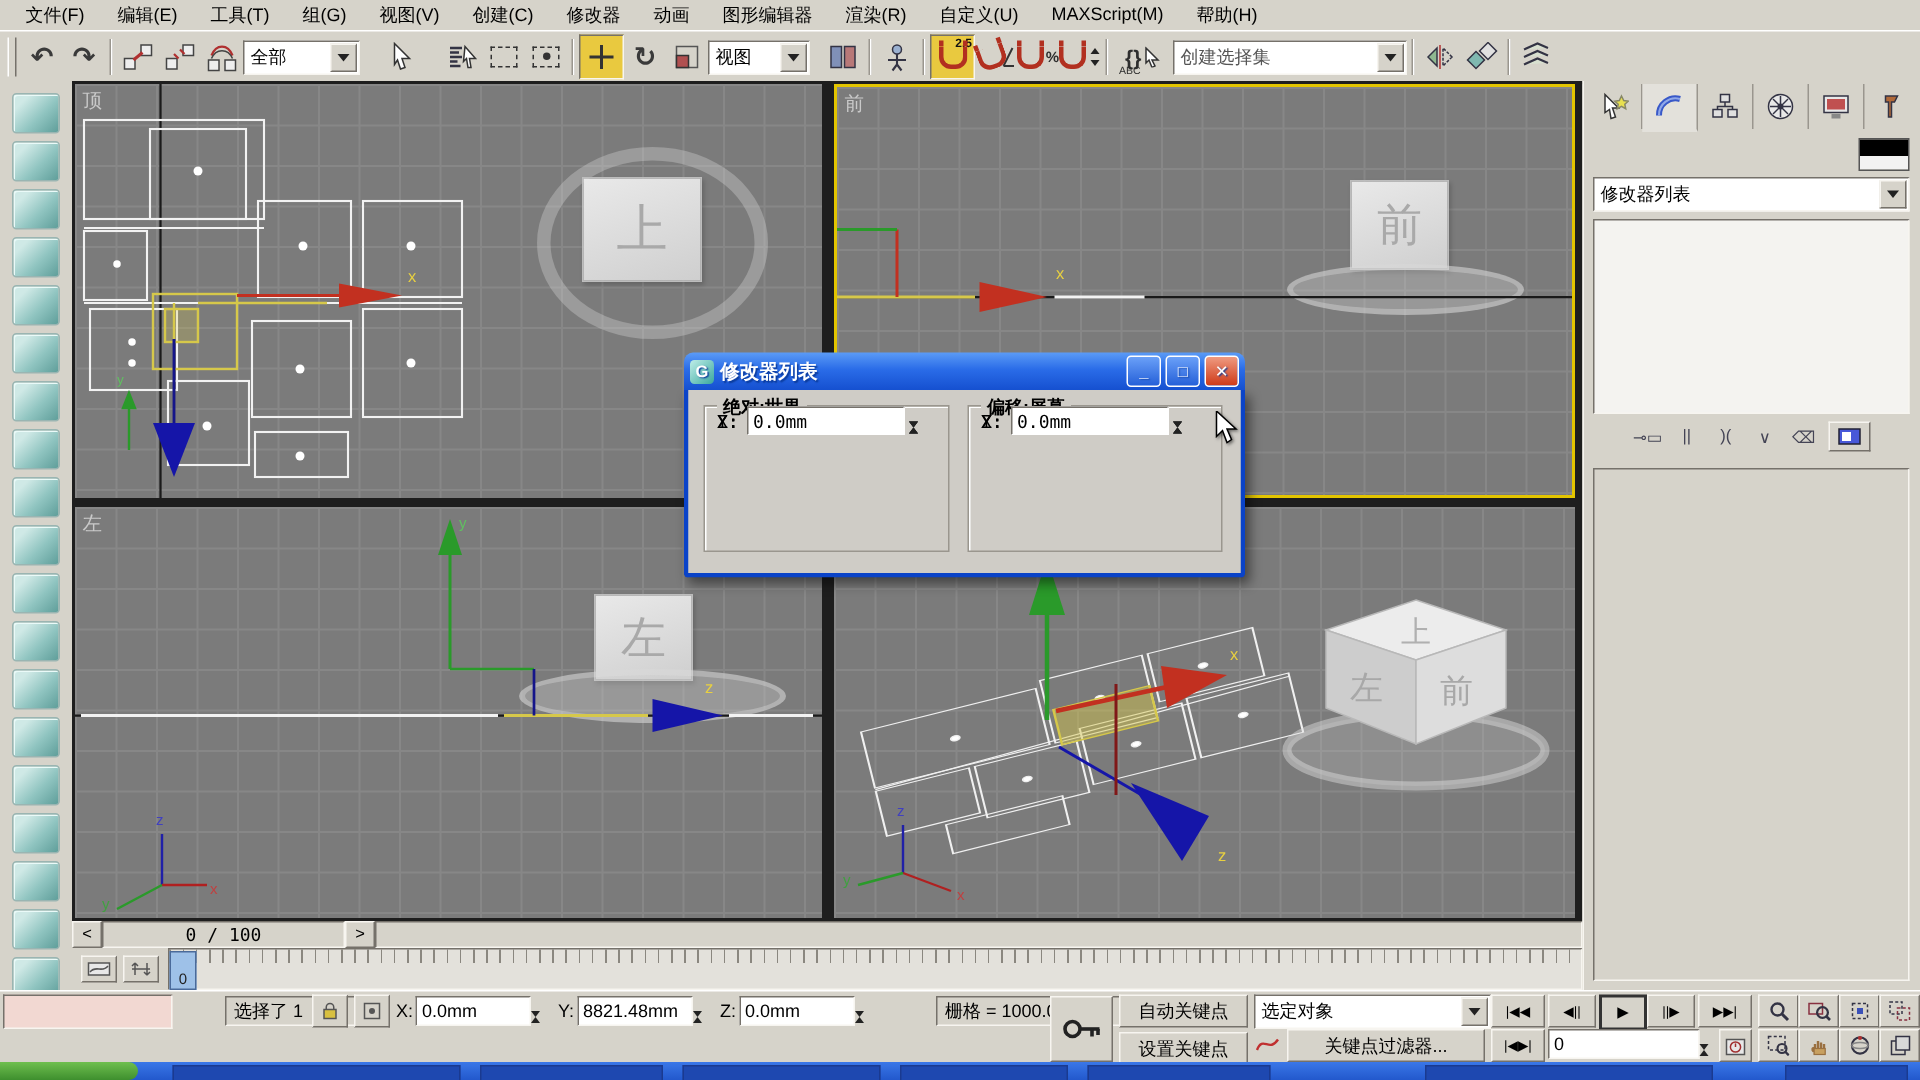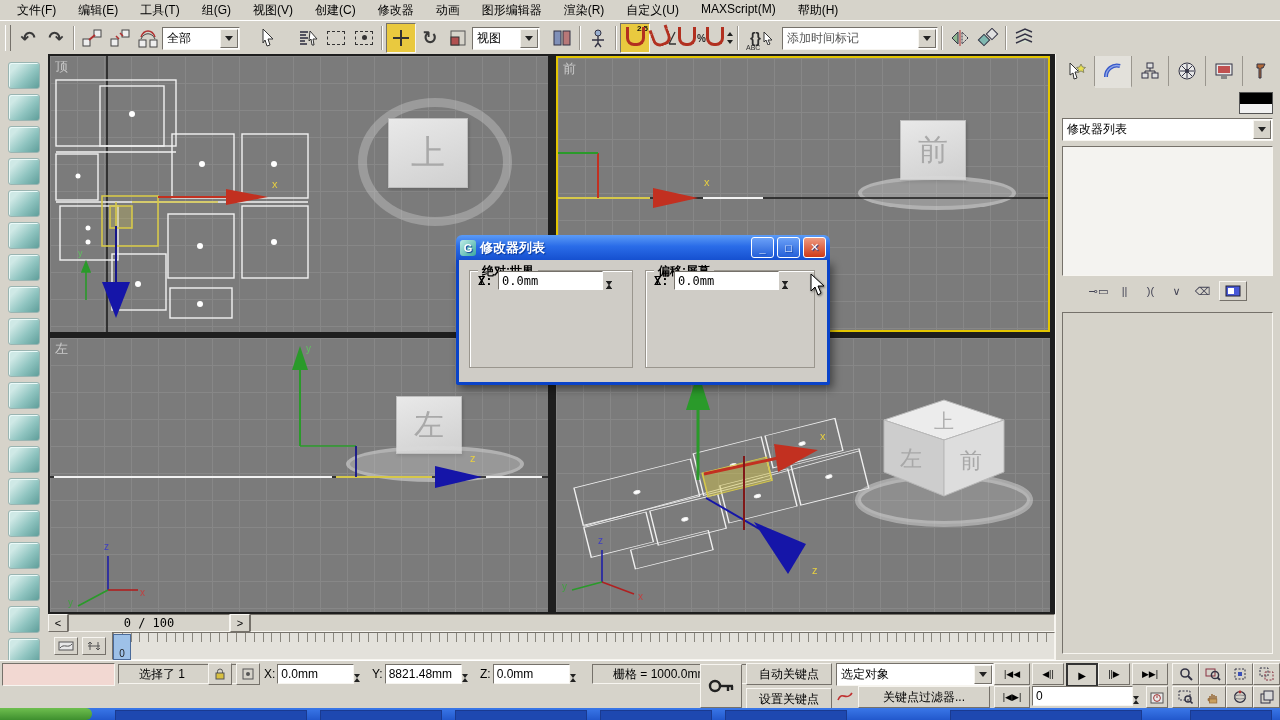--- a/index.html
+++ b/index.html
@@ -67,21 +67,21 @@
   #ruler{position:relative;flex:1;background:#e3e1db;border:1px solid;border-color:#75716a #f7f5f0 #f7f5f0 #75716a;
          background-image:repeating-linear-gradient(90deg,#8a877f 0 1px,transparent 1px 8.8px);
          background-size:100% 9px;background-repeat:repeat-x;}
   #ticks{position:absolute;left:2px;right:14px;top:10px;bottom:0;display:flex;justify-content:space-between;}
   #ticks span{font-size:12px;color:#111;transform:translateX(-2px);}
   #slider{position:absolute;left:0px;top:1px;width:16px;height:24px;background:#9ec1e8;border:1px solid #4a6a9a;
           display:flex;align-items:flex-end;justify-content:center;font-size:10px;color:#222;}
   
   #statusbar{left:0;top:660px;width:1280px;height:48px;background:#d6d3ca;border-top:1px solid #fff;}
   .srow{position:absolute;left:0;height:22px;display:flex;align-items:center;}
-  .slabel{display:flex;align-items:center;padding:0 20px;height:18px;font-size:12px;white-space:nowrap;}
+  .slabel{display:flex;align-items:center;padding:0 5px;height:18px;font-size:12px;white-space:nowrap;margin-left:32px;}
   .sbtn{display:flex;align-items:center;justify-content:center;height:20px;font-size:12px;white-space:nowrap;}
   .spin{width:14px;height:20px;display:flex;flex-direction:column;flex:none;}
   .tri-u{width:0;height:0;border-left:3px solid transparent;border-right:3px solid transparent;border-bottom:4px solid #222;}
   .tri-d{width:0;height:0;border-left:3px solid transparent;border-right:3px solid transparent;border-top:4px solid #222;}
   .coordfield{display:flex;align-items:center;height:20px;}
   .coordfield .fld{width:72px;height:18px;background:#fff;border:1px solid;border-color:#75716a #f7f5f0 #f7f5f0 #75716a;
                    padding-left:3px;display:flex;align-items:center;font-size:12px;overflow:hidden;white-space:nowrap;}
   
   #dialog{left:456px;top:260px;width:368px;height:122px;background:#cfccc6;
           border:3px solid #0a43c8;border-top:none;border-radius:0 0 3px 3px;box-shadow:3px 4px 8px rgba(0,0,0,0.45);z-index:50;}
@@ -270,21 +270,21 @@
   </div>
   <div class="sep"></div>
   <div class="tbtn" style="width:40px">
     <span style="font-size:14px;font-weight:bold">{}</span>
     <span style="font-size:7px;position:absolute;bottom:1px;left:4px">ABC</span>
     <svg class="mini" width="12" height="14" style="margin-left:1px">
         <path d="M2,1 L10,9 L6,9 L8,13 L6,14 L4,9 L2,11 Z" fill="#fff" stroke="#333"></path>
       </svg>
   </div>
   <div class="drop" style="width:150px">
-    <span style="color:#555">添加时间标记</span>
+    <span style="color:#555">创建选择集</span>
     <span class="dbtn">
         <span class="tri-down"></span>
       </span>
   </div>
   <div class="sep"></div>
   <div class="tbtn">
     <svg class="mini" width="22" height="20">
         <path d="M3,10 L9,4 V16 Z" fill="#8fb890" stroke="#334"></path>
         <path d="M19,10 L13,4 V16 Z" fill="none" stroke="#334" stroke-dasharray="2,1"></path>
         <line x1="11" y1="2" x2="11" y2="18" stroke="#b03030"></line>

